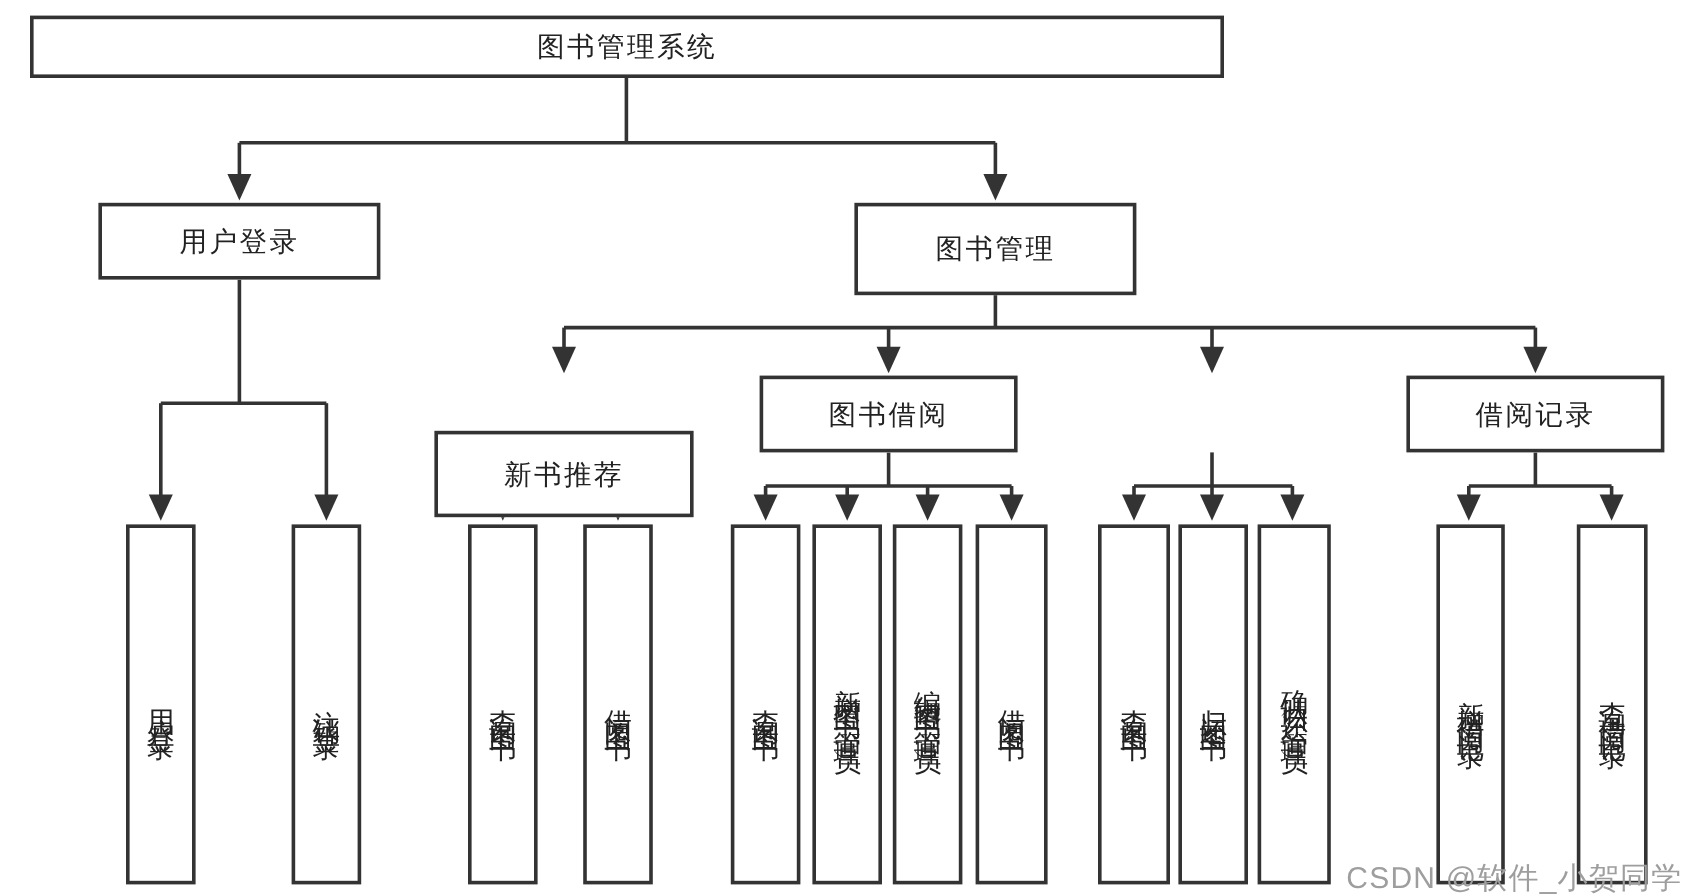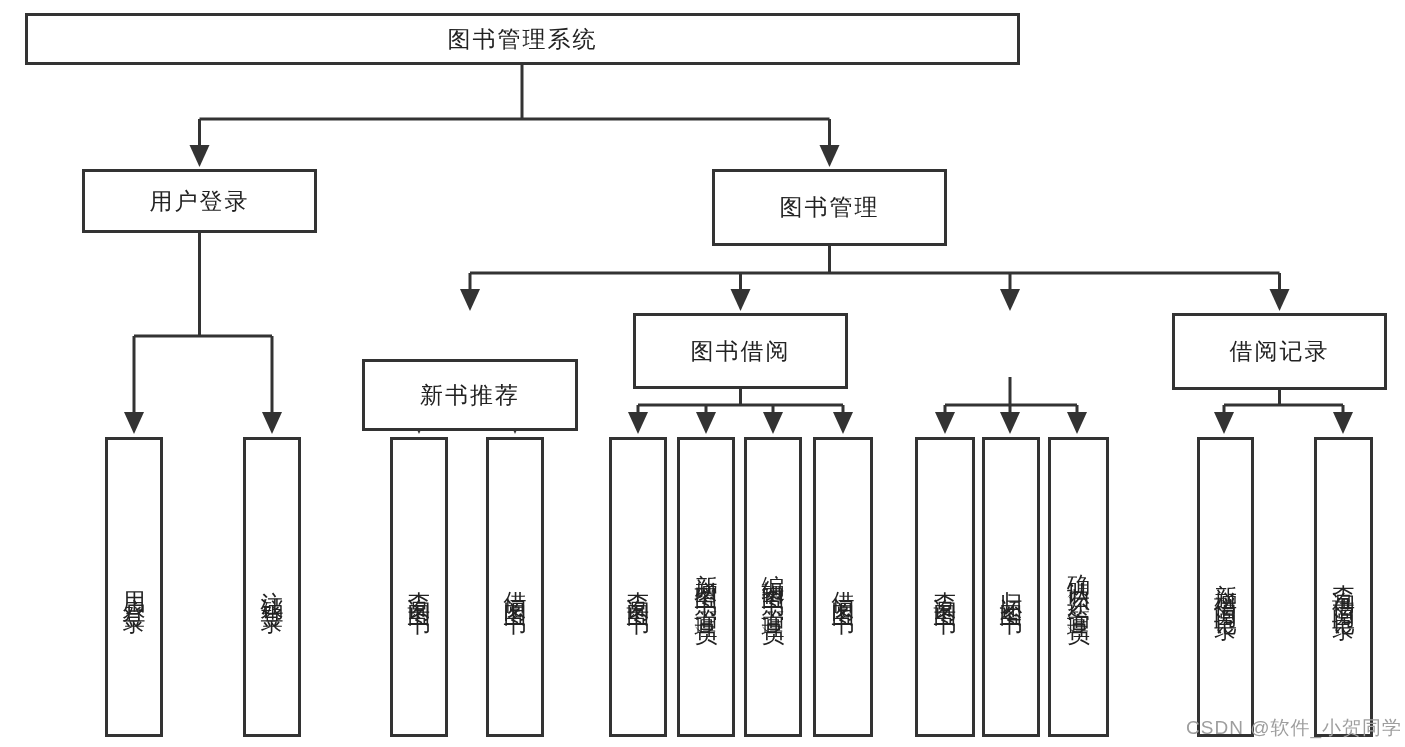--- a/index.html
+++ b/index.html
@@ -17,41 +17,41 @@
     writing-mode:vertical-rl;text-orientation:mixed;
     font-size:23px;letter-spacing:7px;line-height:1;color:#222222;white-space:nowrap;
   }
   
   .b-root{left:25px;top:13px;width:995px;height:52px;}
   
   .b-l2a{left:82px;top:169px;width:235px;height:64px;}
   .b-l2b{left:712px;top:169px;width:235px;height:77px;}
   
   .b-l3a{left:362px;top:313px;width:216px;height:72px;margin-top:46px;}
-  .b-l3b{left:633px;top:313px;width:215px;height:76px;}
+  .b-l3b{left:633px;top:313px;width:215px;height:64px;}
   .b-l3c{left:903px;top:313px;width:214px;height:64px;}
-  .b-l3d{left:1172px;top:313px;width:215px;height:77px;}
+  .b-l3d{left:1172px;top:313px;width:215px;height:64px;}
   
   .leaf{top:437px;height:300px;}
   .b-f1{left:105px;width:58px;}
   .b-f2{left:243px;width:58px;}
   .b-f3{left:390px;width:58px;}
   .b-f4{left:486px;width:58px;}
   .b-f5{left:609px;width:58px;}
   .b-f6{left:677px;width:58px;}
   .b-f7{left:744px;width:58px;}
   .b-f8{left:813px;width:60px;}
   .b-f9{left:915px;width:60px;}
   .b-f10{left:982px;width:58px;}
   .b-f11{left:1048px;width:61px;}
   .b-f12{left:1197px;width:57px;}
   .b-f13{left:1314px;width:59px;}
   .watermark{
     position:absolute;right:3px;top:715px;z-index:5;
-    font-size:19px;letter-spacing:1px;color:#9e9e9e;white-space:nowrap;
+    font-size:25px;letter-spacing:1px;color:#9e9e9e;white-space:nowrap;
   }
 </style>
 </head>
 <body>
 
 <div id="canvas">
 
   <svg id="wires" width="1405" height="747" viewBox="0 0 1405 747">
     <g stroke="#333333" stroke-width="3" fill="none">
 

